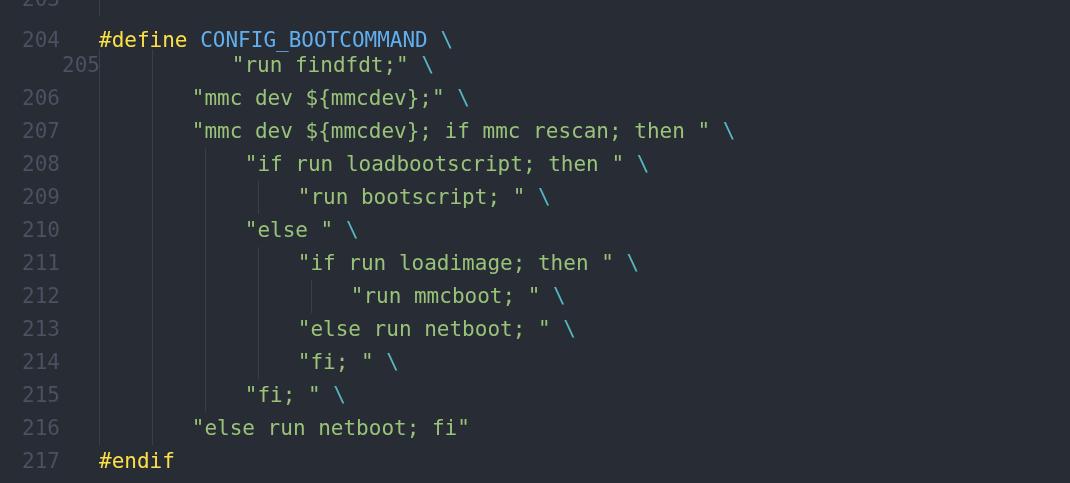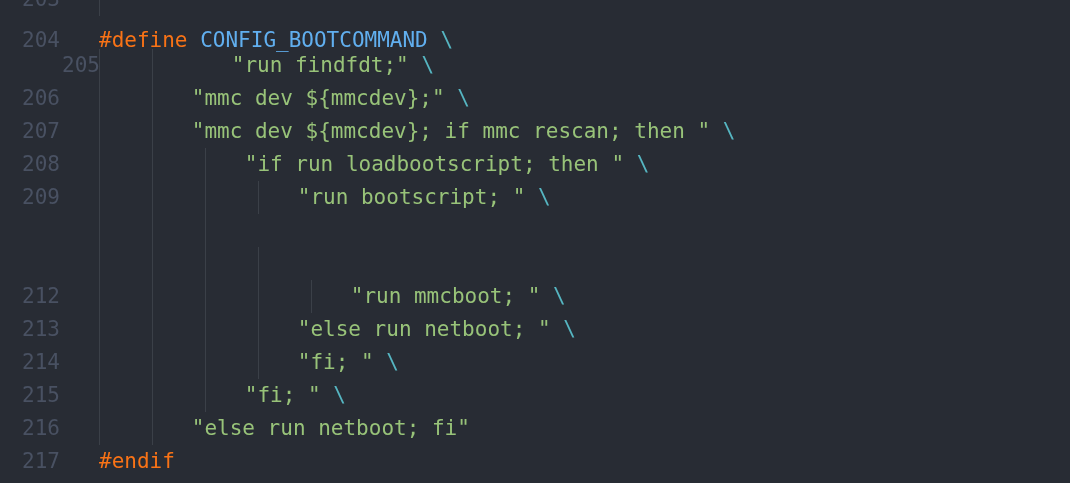--- a/index.html
+++ b/index.html
@@ -11,21 +11,21 @@
   .editor { position: relative; width: 1070px; height: 483px; background: #282c34; }
   .line {
     position: absolute; left: 0; height: 33px; width: 1070px;
     font-size: 21px; line-height: 33px; white-space: pre;
   }
   .gutter {
     position: absolute; left: 0; width: 60px; text-align: right;
     color: #495162;
   }
   .code { position: absolute; left: 99px; top: 0; }
-  .tok-keyword { color: #f97316; }
+  .tok-keyword { color: #fde047; }
   .tok-macro { color: #61afef; }
   .tok-string { color: #98c379; }
   .tok-escape { color: #56b6c2; }
   .tok-plain { color: #abb2bf; }
   .guide {
     position: absolute; width: 1px; background: #3b4048;
   }
 </style>
 </head>
 <body>
@@ -38,19 +38,21 @@
     <div class="guide" style="left: 258px; top: 181px; height: 33px;"></div>
     <div class="guide" style="left: 258px; top: 247px; height: 132px;"></div>
     <div class="guide" style="left: 311px; top: 280px; height: 33px;"></div>
     <div class="line" style="top: -17px;"><span class="gutter">203</span><span class="code" style="left: 99px;"></span></div>
     <div class="line" style="top: 24px; padding-left: 24px;"><span class="gutter">204</span><span class="code" style="left: 99px;"><span class="tok-keyword">#define</span><span class="tok-plain"> </span><span class="tok-macro">CONFIG_BOOTCOMMAND</span><span class="tok-plain"> </span><span class="tok-escape">\</span></span></div>
     <div class="line" style="top: 49px; margin-left: 40px;"><span class="gutter">205</span><span class="code" style="left: 191.75px;"><span class="tok-string">"run findfdt;"</span><span class="tok-plain"> </span><span class="tok-escape">\</span></span></div>
     <div class="line" style="top: 82px;"><span class="gutter">206</span><span class="code" style="left: 191.75px;"><span class="tok-string">"mmc dev ${mmcdev};"</span><span class="tok-plain"> </span><span class="tok-escape">\</span></span></div>
     <div class="line" style="top: 115px;"><span class="gutter">207</span><span class="code" style="left: 191.75px;"><span class="tok-string">"mmc dev ${mmcdev}; if mmc rescan; then "</span><span class="tok-plain"> </span><span class="tok-escape">\</span></span></div>
     <div class="line" style="top: 148px;"><span class="gutter">208</span><span class="code" style="left: 244.75px;"><span class="tok-string">"if run loadbootscript; then "</span><span class="tok-plain"> </span><span class="tok-escape">\</span></span></div>
     <div class="line" style="top: 181px;"><span class="gutter">209</span><span class="code" style="left: 297.75px;"><span class="tok-string">"run bootscript; "</span><span class="tok-plain"> </span><span class="tok-escape">\</span></span></div>
+    <div class="line" style="top: 214px;"><span class="gutter">210</span><span class="code" style="left: 244.75px;"><span class="tok-string">"else "</span><span class="tok-plain"> </span><span class="tok-escape">\</span></span></div>
+    <div class="line" style="top: 247px;"><span class="gutter">211</span><span class="code" style="left: 297.75px;"><span class="tok-string">"if run loadimage; then "</span><span class="tok-plain"> </span><span class="tok-escape">\</span></span></div>
     <div class="line" style="top: 280px;"><span class="gutter">212</span><span class="code" style="left: 350.75px;"><span class="tok-string">"run mmcboot; "</span><span class="tok-plain"> </span><span class="tok-escape">\</span></span></div>
     <div class="line" style="top: 313px;"><span class="gutter">213</span><span class="code" style="left: 297.75px;"><span class="tok-string">"else run netboot; "</span><span class="tok-plain"> </span><span class="tok-escape">\</span></span></div>
     <div class="line" style="top: 346px;"><span class="gutter">214</span><span class="code" style="left: 297.75px;"><span class="tok-string">"fi; "</span><span class="tok-plain"> </span><span class="tok-escape">\</span></span></div>
     <div class="line" style="top: 379px;"><span class="gutter">215</span><span class="code" style="left: 244.75px;"><span class="tok-string">"fi; "</span><span class="tok-plain"> </span><span class="tok-escape">\</span></span></div>
     <div class="line" style="top: 412px;"><span class="gutter">216</span><span class="code" style="left: 191.75px;"><span class="tok-string">"else run netboot; fi"</span></span></div>
     <div class="line" style="top: 445px; text-decoration: underline;"><span class="gutter">217</span><span class="code" style="left: 99px;"><span class="tok-keyword">#endif</span></span></div>
   </div>
 
 </body></html>

